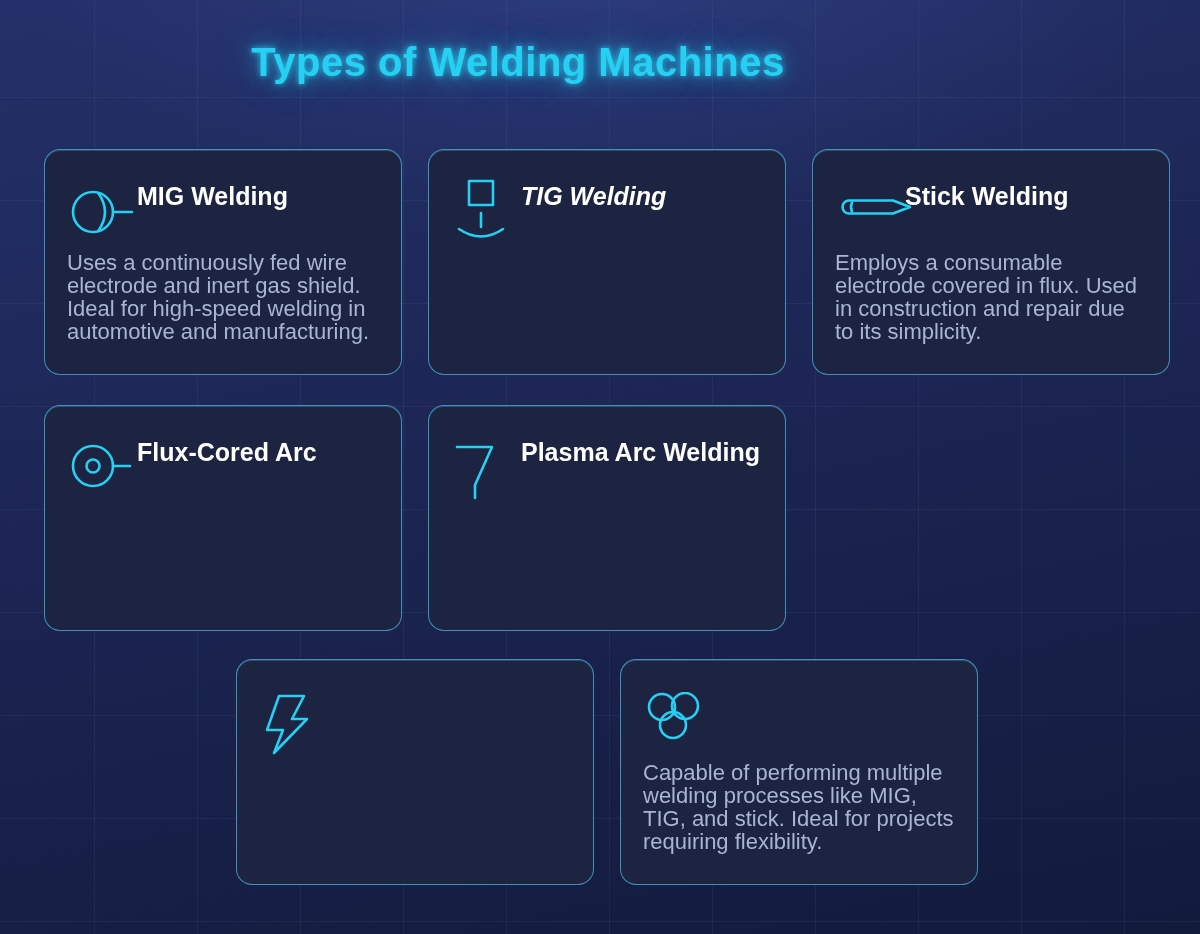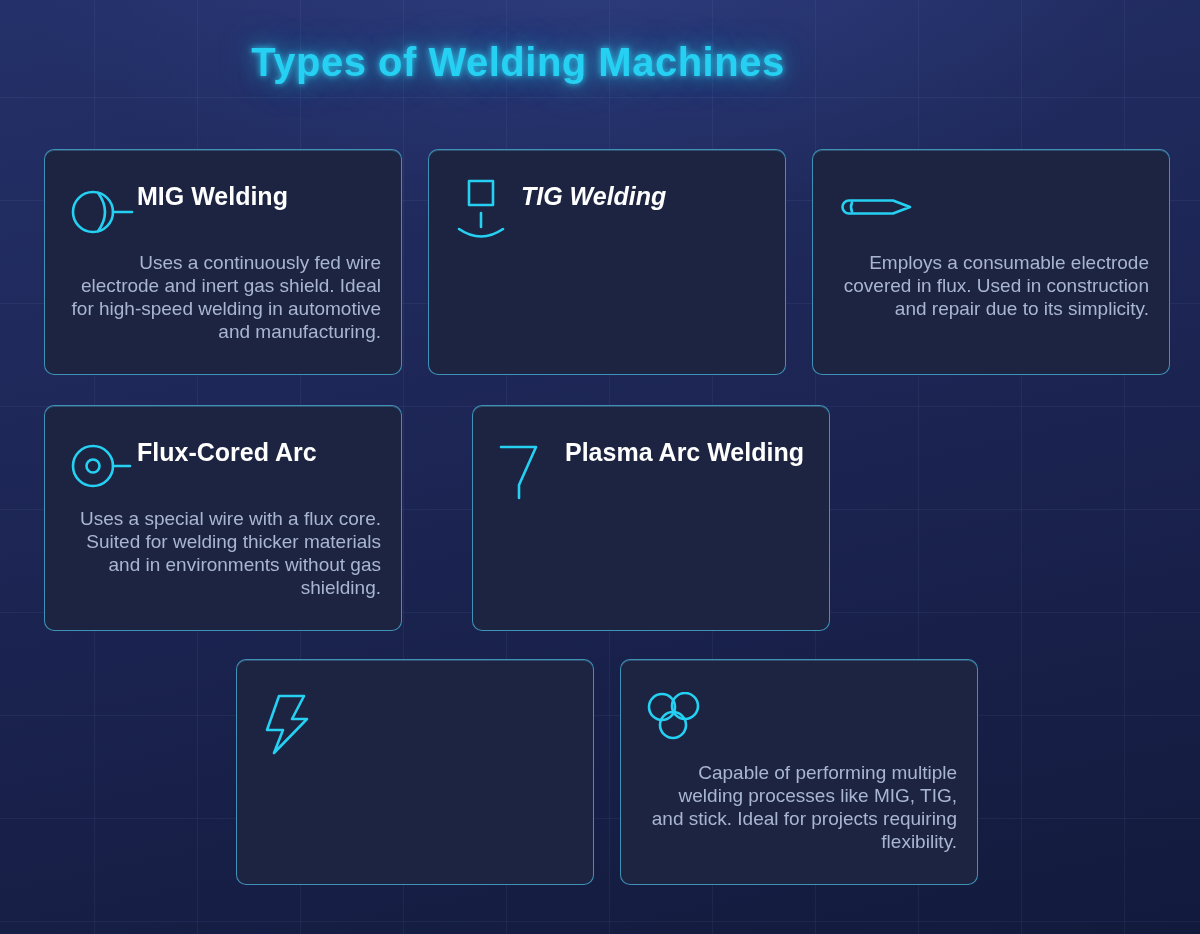--- a/index.html
+++ b/index.html
@@ -31,51 +31,50 @@
     position:absolute; top:40px; left:0; width:1036px;
     text-align:center;
     font-size:40px; font-weight:bold; letter-spacing:.5px;
     color:var(--accent);
     text-shadow:0 0 6px rgba(41,214,247,.85), 0 0 20px rgba(41,214,247,.55), 0 0 40px rgba(41,214,247,.35);
   }
   .card{
     position:absolute; width:358px; height:226px;
     background:var(--card-bg);
     border:1px solid rgba(72,172,214,0.8);
-    border-radius:10px;
+    border-radius:16px;
     box-shadow:inset 0 1px 0 rgba(110,205,240,0.25);
-    text-align:right;
   }
   .card-title{
     position:absolute; left:92px; top:30px;
     font-size:25px; line-height:32px; font-weight:bold;
     color:var(--text-primary); white-space:nowrap;
   }
   .icon{
     position:absolute; left:26px; color:var(--accent); line-height:0;
   }
   .icon svg{stroke:currentColor; fill:none; stroke-width:2.6; stroke-linecap:round; stroke-linejoin:round;}
   .icon-mig{top:38px;}
   .icon-tig{top:29px;}
   .icon-stick{top:47px;}
   .icon-flux{top:36px;}
   .icon-plasma{top:39px;}
   .icon-bolt{top:34px;}
   .icon-multi{top:32px;}
   .card-desc{
     position:absolute; left:22px; right:20px; top:101px;
-    font-size:19px; line-height:23px;
+    font-size:22px; line-height:23px;
     color:var(--text-secondary);
   }
   
   .pos-0{left:44px;  top:149px;}
   .pos-1{left:428px; top:149px;font-style:italic;}
   .pos-2{left:812px; top:149px;}
   .pos-3{left:44px;  top:405px;padding-left:35px;}
-  .pos-4{left:428px; top:405px;margin-left:44px;}
+  .pos-4{left:428px; top:405px;}
   .pos-5{left:236px; top:659px;}
   .pos-6{left:620px; top:659px;}
 </style>
 </head>
 <body>
 
 <h1 class="page-title">Types of Welding Machines</h1>
 
 <section class="card pos-0">
   <span class="icon icon-mig">
@@ -100,33 +99,33 @@
   <h2 class="card-title">TIG Welding</h2>
 </section>
 
 <section class="card pos-2">
   <span class="icon icon-stick">
     <svg width="74" height="20" viewBox="0 0 74 20">
       <path d="M10,3.5 H54 L71,10 L54,16.5 H10 A6.5,6.5 0 0 1 10,3.5 Z"></path>
       <path d="M13,5.5 Q11,10 13,14.5"></path>
     </svg>
   </span>
+  <h2 class="card-title">Stick Welding</h2>
   <p class="card-desc">Employs a consumable electrode covered in flux. Used in construction and repair due to its simplicity.</p>
 </section>
 
 <section class="card pos-3">
   <span class="icon icon-flux">
     <svg width="62" height="48" viewBox="0 0 62 48">
       <circle cx="22" cy="24" r="20"></circle>
       <circle cx="22" cy="24" r="6.5"></circle>
       <line x1="42" y1="24" x2="59" y2="24"></line>
     </svg>
   </span>
   <h2 class="card-title">Flux-Cored Arc</h2>
-  <p class="card-desc">Uses a special wire with a flux core. Suited for welding thicker materials and in environments without gas shielding.</p>
 </section>
 
 <section class="card pos-4">
   <span class="icon icon-plasma">
     <svg width="40" height="56" viewBox="0 0 40 56">
       <path d="M2,2 L37,2 L20,40 L20,53"></path>
     </svg>
   </span>
   <h2 class="card-title">Plasma Arc Welding</h2>
 </section>

